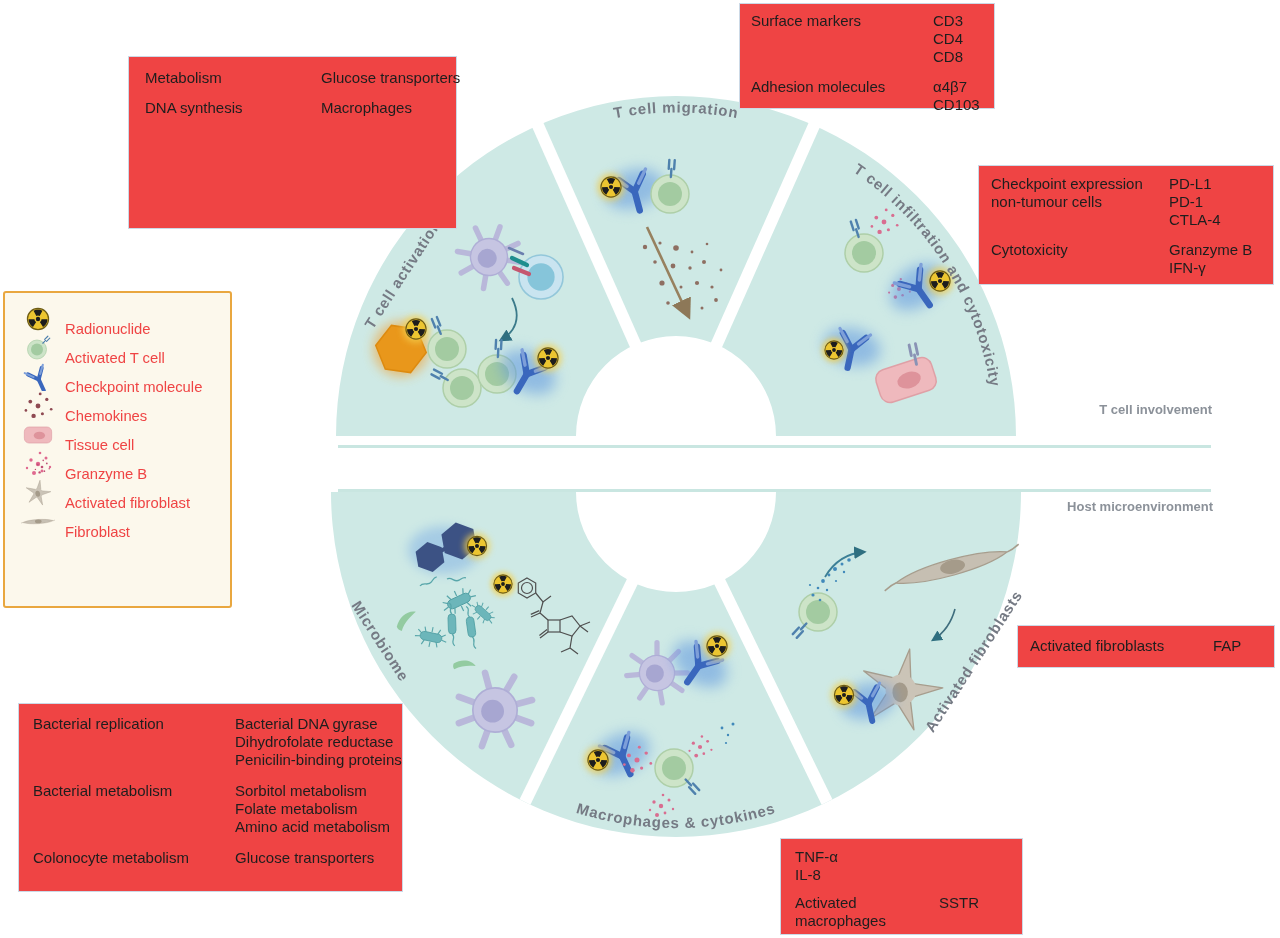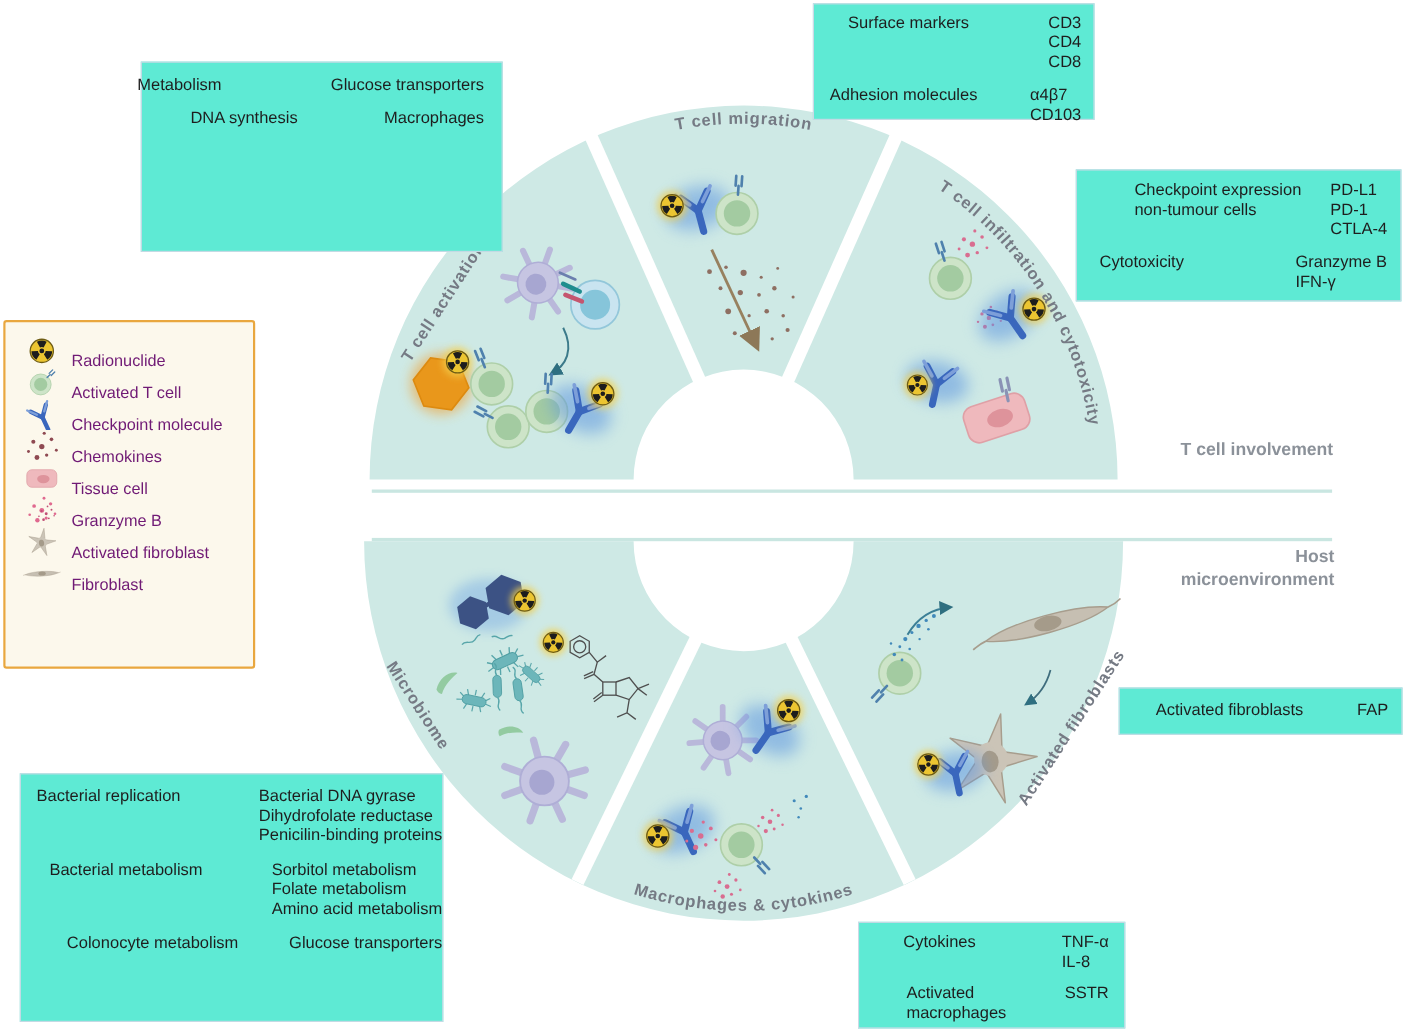--- a/index.html
+++ b/index.html
@@ -1,44 +1,44 @@
 <!DOCTYPE html>
 <html><head>
 <meta charset="utf-8">
 <style>
   html,body { margin:0; padding:0; background:#ffffff; }
   .stage { position:relative; width:1280px; height:938px; background:#ffffff;
            font-family:"Liberation Sans", sans-serif; overflow:hidden; }
   svg.wheel { position:absolute; left:0; top:0; }
 
   
-  .ibox { position:absolute; background:#5eead4; border:1px solid #ccd9e6;
+  .ibox { position:absolute; background:#ef4444; border:1px solid #ccd9e6;
           box-sizing:border-box; padding:11px 16px; display:flex; flex-direction:column;
-          gap:12px; color:#1e1e1e; font-size:15px; line-height:18px;align-items:flex-end; }
+          gap:12px; color:#1e1e1e; font-size:15px; line-height:18px; }
   .ibox .row { display:flex; }
   .ibox .lbl { flex:0 0 var(--lw); padding-right:6px; }
   .ibox .vals div { white-space:nowrap; }
   #box-activation   { left:128px; top:56px;  width:329px; height:173px; --lw:170px; padding:12px 16px; }
   #box-migration    { left:739px; top:3px;   width:256px; height:106px; --lw:176px; padding:8px 11px; gap:12px; }
-  #box-infiltration { left:978px; top:154px; width:296px; height:120px; --lw:172px; padding:9px 12px; }
-  #box-microbiome   { left:18px;  top:703px; width:385px; height:226px; --lw:196px; padding:11px 0 11px 14px; gap:13px; }
+  #box-infiltration { left:978px; top:165px; width:296px; height:120px; --lw:172px; padding:9px 12px; }
+  #box-microbiome   { left:18px;  top:703px; width:385px; height:189px; --lw:196px; padding:11px 0 11px 14px; gap:13px; }
   #box-fap          { left:1017px;top:625px; width:258px; height:43px;  --lw:177px; padding:11px 12px; }
   #box-macrophages  { left:780px; top:838px; width:243px; height:97px;  --lw:138px; padding:9px 14px; gap:10px; }
 
   
   #legend { position:absolute; left:3px; top:291px; width:229px; height:317px;
             box-sizing:border-box; background:#fcf8ec; border:2.5px solid #e9a73f;
             border-radius:3px; padding:11px 0 0 16px; }
   .lrow { display:flex; align-items:center; height:29px; }
   .lrow svg { width:34px; height:28px; flex:0 0 34px; }
-  .lrow span { margin-left:10px; font-size:14.8px; color:#701a75;margin-top:21px; }
+  .lrow span { margin-left:10px; font-size:14.8px; color:#ef4444;margin-top:21px; }
 
   
   .side-label { position:absolute; text-align:right; font-weight:bold;
-                font-size:16px; line-height:21px; color:#8b9199; }
+                font-size:13px; line-height:21px; color:#8b9199; }
   #side-top    { left:1072px; top:399px; width:140px; }
   #side-bottom { left:1062px; top:496px; width:151px; }
   .sep { position:absolute; left:338px; width:873px; height:2.5px; background:#c9e6e1; }
   #sep-top { top:445px; } #sep-bottom { top:489px; }
 
   
   .arc-label { font-size:15px; font-weight:bold; fill:#757a84; letter-spacing:0.8px; }
 </style>
 </head>
 <body>
@@ -428,21 +428,20 @@
   <div class="row">
     <div class="lbl">Activated fibroblasts</div>
     <div class="vals">
           <div>FAP</div>
         </div>
   </div>
 </div>
 
 <div class="ibox" id="box-macrophages">
   <div class="row">
-    <div class="lbl">Cytokines</div>
     <div class="vals">
       <div>TNF-α</div>
       <div>IL-8</div>
     </div>
   </div>
   <div class="row">
     <div class="lbl">Activated macrophages</div>
     <div class="vals">
           <div>SSTR</div>
         </div>

